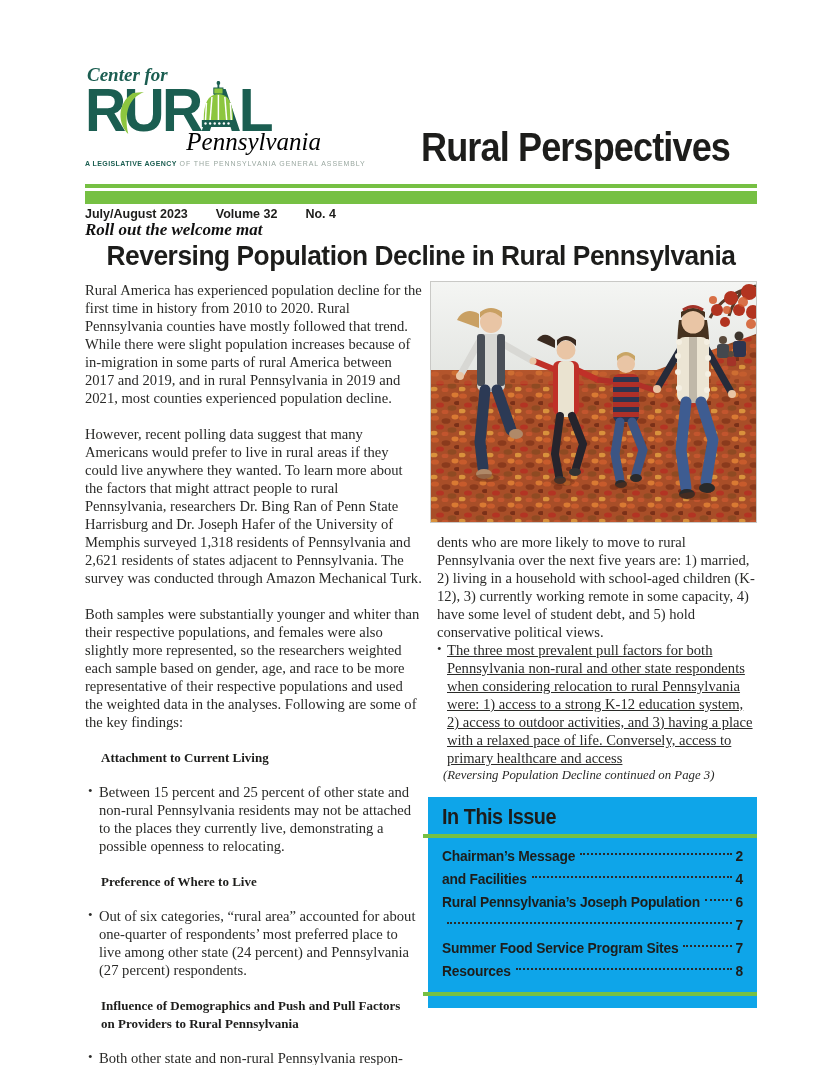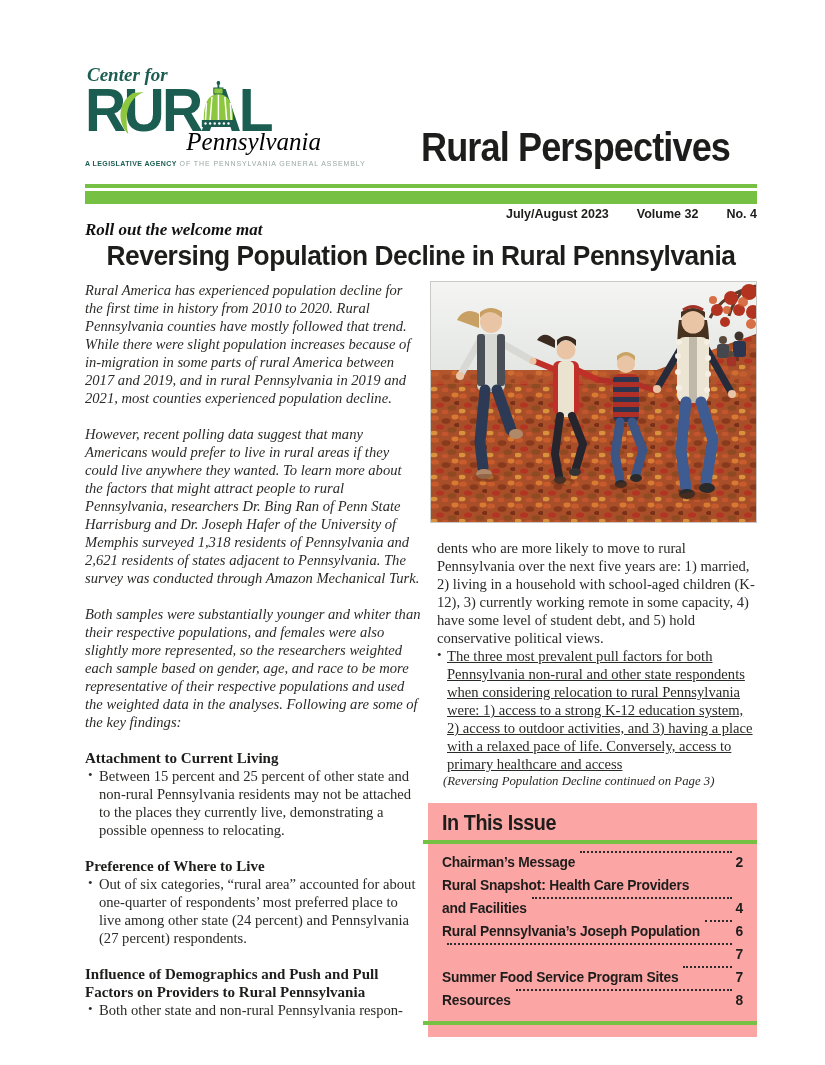--- a/index.html
+++ b/index.html
@@ -16,52 +16,52 @@
   .logo-state{font:italic 25px "Liberation Serif",serif;color:#000000;text-align:right;
               margin-top:-6px;padding-right:2px;}
   .logo-tagline{font:700 7px "Liberation Sans",sans-serif;color:#1b5e51;letter-spacing:.4px;
                 margin-top:4px;white-space:nowrap;}
   .logo-tagline .rest{font-weight:400;color:#9aa8a0;letter-spacing:.9px;}
   .nameplate{position:absolute;left:421px;top:124px;font:700 41px "Liberation Sans",sans-serif;
              color:#1d1d1b;letter-spacing:-1px;transform:scaleX(.88);transform-origin:left;
              white-space:nowrap;}
   .rule-thin{position:absolute;left:85px;top:184px;width:672px;height:4px;background:#76c043;}
   .rule-thick{position:absolute;left:85px;top:191px;width:672px;height:13px;background:#76c043;}
-  .dateline{position:absolute;left:85px;top:207px;width:672px;display:flex;justify-content:flex-end;
+  .dateline{position:absolute;left:85px;top:207px;width:672px;display:flex;
             gap:28px;font:700 12.5px "Liberation Sans",sans-serif;color:#1d1d1b;}
   
   .kicker{position:absolute;left:85px;top:220px;font:italic 600 17px "Liberation Serif",serif;
           color:#111;}
   .headline{position:absolute;left:85px;top:240px;width:672px;text-align:center;
             font:700 28px "Liberation Sans",sans-serif;color:#1d1d1b;letter-spacing:-.5px;
             transform:scaleX(.94);transform-origin:center;white-space:nowrap;}
   
   .col-left{position:absolute;left:85px;top:281px;width:337px;font-size:14.6px;line-height:18px;}
-  .col-left p{margin:0 0 18px 0;font-style:italic;}
-  .col-left h3{margin:0;font-size:15px;line-height:18px;font-weight:700;color:#1d1d1b;}
+  .col-left p{margin:0 0 18px 0;}
+  .col-left h3{margin:16px;font-size:13px;line-height:18px;font-weight:700;color:#1d1d1b;}
   ul.bullets{margin:0 0 18px 0;padding:0 0 0 14px;list-style:none;}
   ul.bullets.tight{margin-bottom:0;}
   ul.bullets li{position:relative;margin:0;}
   ul.bullets li::before{content:"•";position:absolute;left:-11px;top:-1px;font-size:13px;}
   .col-right{position:absolute;left:427px;top:281px;width:330px;font-size:14.6px;line-height:18px;}
   .photo{margin-left:3px;width:325px;height:240px;border:1px solid #c9c9c6;background:#eef0ee;}
-  .cont{padding-left:10px;margin-top:16px;}
+  .cont{padding-left:10px;margin-top:10px;}
   .cont p{margin:0;}
   .cont ul.bullets{padding-left:10px;margin:0;text-decoration:underline;}
   .cont ul.bullets li::before{left:-10px;}
   .continued-note{font:italic 12.8px "Liberation Serif",serif;color:#2a2a28;margin-top:1px;
                   padding-left:6px;}
   
-  .toc{margin-left:1px;margin-top:14px;width:329px;background:#fca5a5;box-sizing:border-box;
+  .toc{margin-left:1px;margin-top:14px;width:329px;background:#0ea5e9;box-sizing:border-box;
        padding:7px 14px 12px 14px;overflow:visible;}
   .toc-title{font:700 22px "Liberation Sans",sans-serif;color:#1d1d1b;letter-spacing:-.5px;
              transform:scaleX(.9);transform-origin:left;white-space:nowrap;}
   .toc-rule{height:4px;background:#76c043;margin:4px 0 7px -19px;width:calc(100% + 33px);}
   .toc-rule.bottom{margin-top:9px;margin-bottom:0;}
-  .toc-row{display:flex;align-items:flex-start;font:700 13.8px "Liberation Sans",sans-serif;
+  .toc-row{display:flex;align-items:center;font:700 13.8px "Liberation Sans",sans-serif;
            color:#1d1d1b;line-height:23px;letter-spacing:-.2px;}
   .toc-row .leader{flex:1;border-bottom:2.2px dotted #2a2a2a;margin:0 4px 5px 5px;}
   .toc-row .pg{flex:none;}
 </style>
 </head>
 <body>
 
 <div class="page">
 
   <div class="logo">
@@ -278,23 +278,20 @@
     <div class="toc">
       <div class="toc-title">In This Issue</div>
       <div class="toc-rule"></div>
 
       <div class="toc-row">
         <span>Chairman’s Message</span>
         <span class="leader"></span>
         <span class="pg">2</span>
       </div>
       <div class="toc-row">
-        <span>Rural Snapshot: Health Care Providers</span>
-      </div>
-      <div class="toc-row">
         <span>and Facilities</span>
         <span class="leader"></span>
         <span class="pg">4</span>
       </div>
       <div class="toc-row">
         <span>Rural Pennsylvania’s Joseph Population</span>
         <span class="leader"></span>
         <span class="pg">6</span>
       </div>
       <div class="toc-row">

